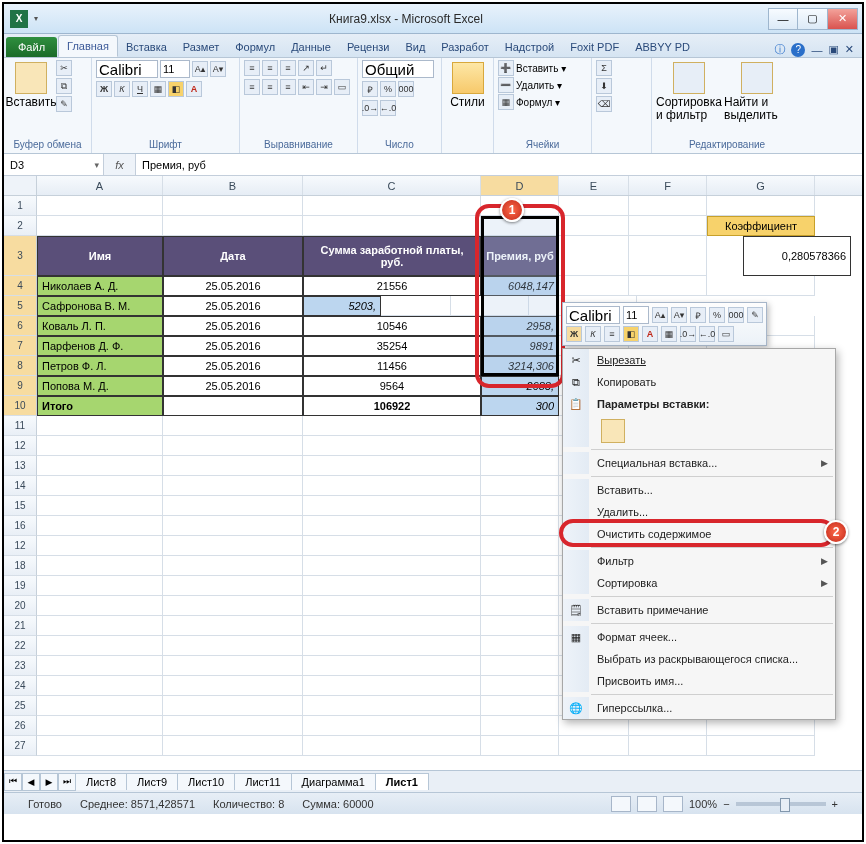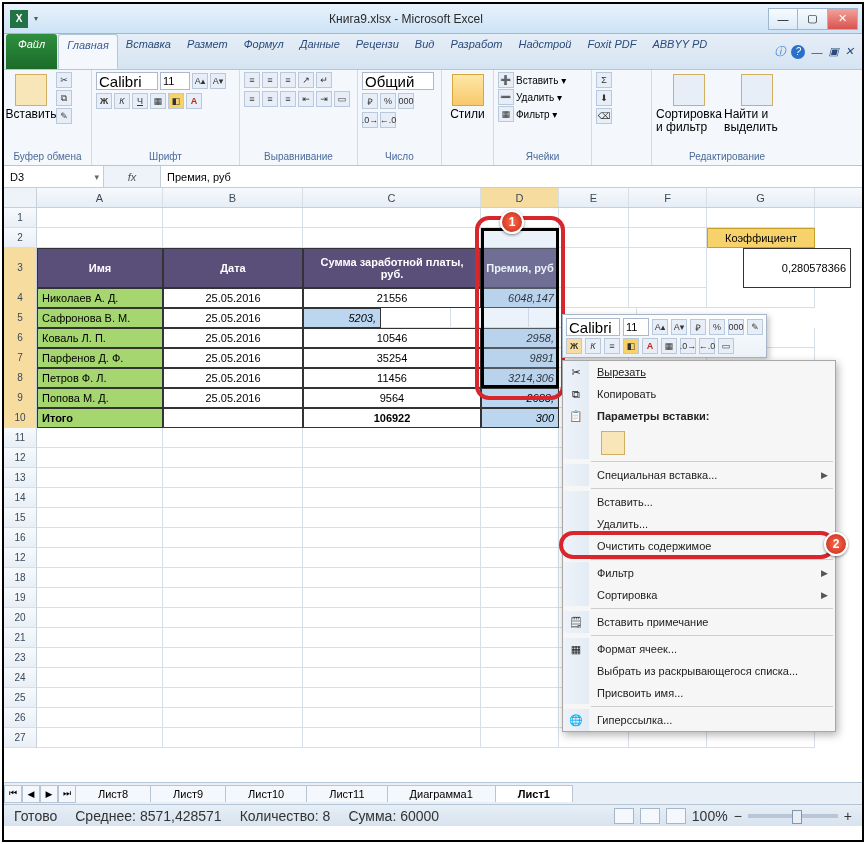--- a/index.html
+++ b/index.html
@@ -10,21 +10,21 @@
 .titlebar { height: 30px; background: linear-gradient(#e8f2fb, #cde3f6); display: flex; align-items: center; border-bottom: 1px solid #9eb6ce; }
 .titlebar .excel-icon { width: 18px; height: 18px; background: #217346; margin: 0 6px; display: inline-flex; align-items: center; justify-content: center; color: #fff; font-size: 10px; font-weight: bold; }
 .titlebar .dd { width: 10px; font-size: 8px; color: #555; }
 .titlebar .title { flex: 1; text-align: center; font-size: 12px; color: #2a2a2a; }
 .winbtns { display: flex; height: 22px; margin-right: 4px; }
 .winbtn { width: 30px; height: 22px; display: flex; align-items: center; justify-content: center; border: 1px solid #9eb6ce; border-left: none; background: linear-gradient(#f7fbff,#dceaf7); font-size: 11px; cursor: default; }
 .winbtn:first-child { border-left: 1px solid #9eb6ce; }
 .winbtn.close { background: linear-gradient(#f3a29a,#d9534f); color: #fff; }
 
 
-.tabsrow { height: 36px; background: linear-gradient(#e6eef7,#d5e4f2); display: flex; padding-left: 2px; border-bottom: 1px solid #b6c6d6; font-style: italic; }
+.tabsrow { height: 24px; background: linear-gradient(#e6eef7,#d5e4f2); display: flex; align-items: flex-end; padding-left: 2px; border-bottom: 1px solid #b6c6d6; }
 .file-tab { background: linear-gradient(#2f8f3f,#1b6b28); color: #fff; padding: 4px 12px; border-radius: 3px 3px 0 0; font-size: 11px; margin-right: 1px; }
 .tab { padding: 4px 8px; font-size: 11px; color: #2a4a7a; cursor: default; }
 .tab.active { background: #f4f8fc; border: 1px solid #b6c6d6; border-bottom: 1px solid #f4f8fc; border-radius: 3px 3px 0 0; color: #3b5998; }
 .tabsrow .right { margin-left: auto; display: flex; align-items: center; gap: 6px; padding-right: 8px; color: #2a4a7a; }
 .tabsrow .right span { font-size: 11px; }
 
 
 .ribbon { height: 96px; background: #f4f8fc; border-bottom: 1px solid #b6c6d6; display: flex; }
 .group { border-right: 1px solid #d0dceb; padding: 2px 4px 0 4px; display: flex; flex-direction: column; justify-content: space-between; }
 .group-label { font-size: 10px; color: #4a6a9a; text-align: center; padding: 1px 0 3px 0; }
@@ -36,21 +36,21 @@
 .minirow { display: flex; gap: 2px; align-items: center; }
 .ico { width: 16px; height: 16px; background: #e7eef7; border: 1px solid #b9c8da; display: inline-flex; align-items: center; justify-content: center; font-size: 9px; color: #333; }
 .fontname { width: 62px; height: 18px; border: 1px solid #abb9cb; background: #fff; font-size: 15px; padding: 0 2px; display: flex; align-items: center; }
 .fontsize { width: 30px; height: 18px; border: 1px solid #abb9cb; background: #fff; font-size: 11px; padding: 0 2px; display: flex; align-items: center; }
 .styles-icn { width: 32px; height: 32px; background: linear-gradient(#fde7a6,#f7c96b); border: 1px solid #d8a83c; }
 
 
 .fbar { height: 22px; border-bottom: 1px solid #c3cedb; display: flex; align-items: stretch; }
 .namebox { width: 100px; border-right: 1px solid #c3cedb; display: flex; align-items: center; padding: 0 18px 0 6px; font-size: 11px; background: #fff; position: relative; }
 .namebox::after { content: "▾"; position: absolute; right: 4px; font-size: 9px; color: #666; }
-.fx { width: 57px; display: flex; align-items: center; justify-content: center; border-right: 1px solid #c3cedb; font-style: italic; color: #555; font-size: 11px; background: #eef3f9; }
+.fx { width: 32px; display: flex; align-items: center; justify-content: center; border-right: 1px solid #c3cedb; font-style: italic; color: #555; font-size: 11px; background: #eef3f9; }
 .formula { flex: 1; display: flex; align-items: center; padding: 0 6px; font-size: 11px; background: #fff; }
 
 
 .gridwrap { position: relative; height: 594px; overflow: hidden; }
 .colhead { display: flex; height: 20px; background: linear-gradient(#f7fafd,#e6edf5); border-bottom: 1px solid #c6d0da; }
 .rowhead-corner { width: 33px; border-right: 1px solid #c6d0da; background: #eef3f9; }
 .ch { border-right: 1px solid #d6dee7; text-align: center; font-size: 11px; color: #3a4a5a; display: flex; align-items: center; justify-content: center; }
 .wA { width: 126px; } .wB { width: 140px; } .wC { width: 178px; } .wD { width: 78px; } .wE { width: 70px; } .wF { width: 78px; } .wG { width: 108px; }
 .ch.sel { background: #f7dca0; }
 
@@ -91,25 +91,25 @@
 .ctxmenu .item .arrow { width: 14px; display: flex; align-items: center; color: #555; font-size: 9px; }
 .ctxmenu .sep { height: 1px; background: #cfcfcf; margin: 2px 2px 2px 28px; }
 .ctxmenu .pasteopt { height: 32px; }
 .ctxmenu .pasteopt .ico { width: 24px; height: 24px; background: #f9e6b8; border: 1px solid #d0b060; margin-left: 4px; }
 .underline-key { text-decoration: underline; }
 
 
 .sheetbar { height: 22px; background: #e9eff6; border-top: 1px solid #b6c6d6; display: flex; align-items: center; font-size: 11px; }
 .sheetbar .nav { display: flex; gap: 0; }
 .sheetbar .nav span { width: 18px; height: 18px; border: 1px solid #b6c6d6; background: #f4f8fc; display: flex; align-items: center; justify-content: center; font-size: 9px; }
-.sheet { padding: 2px 22px; border: 1px solid #b6c6d6; border-bottom: none; background: #f4f8fc; margin-left: -1px; }
+.sheet { padding: 2px 10px; border: 1px solid #b6c6d6; border-bottom: none; background: #f4f8fc; margin-left: -1px; }
 .sheet.active { background: #fff; font-weight: bold; }
 
 
-.status { height: 22px; background: linear-gradient(#e7eef6,#d7e3ef); border-top: 1px solid #b6c6d6; display: flex; align-items: center; font-size: 14px; color: #333; padding: 0 10px; gap: 18px; }
+.status { height: 22px; background: linear-gradient(#e7eef6,#d7e3ef); border-top: 1px solid #b6c6d6; display: flex; align-items: center; font-size: 11px; color: #333; padding: 0 24px; gap: 18px; }
 .status .zoom { margin-left: auto; display: flex; align-items: center; gap: 6px; }
 .status .slider { width: 90px; height: 4px; background: #b8c6d6; position: relative; }
 .status .slider::after { content: ""; position: absolute; left: 44px; top: -4px; width: 8px; height: 12px; background: #e7eef6; border: 1px solid #8297ad; }
 .viewbtn { width: 20px; height: 16px; border: 1px solid #a7b6c9; background: #f4f8fc; }
 </style>
 </head>
 <body>
 <div class="frame">
 
 <div class="titlebar">
@@ -236,21 +236,21 @@
       <div class="minirow">
             <span class="ico">➕</span>
             <span>Вставить ▾</span>
           </div>
       <div class="minirow">
             <span class="ico">➖</span>
             <span>Удалить ▾</span>
           </div>
       <div class="minirow">
             <span class="ico">▦</span>
-            <span>Фильтр ▾</span>
+            <span>Формул ▾</span>
           </div>
     </div>
     <div class="group-label">Ячейки</div>
   </div>
   <div class="group" style="width:60px">
     <div class="group-body" style="flex-direction:column;gap:2px">
       <span class="ico">Σ</span>
       <span class="ico">⬇</span>
       <span class="ico">⌫</span>
     </div>
@@ -483,20 +483,30 @@
           <div class="cell wA "></div>
           <div class="cell wB "></div>
           <div class="cell wC "></div>
           <div class="cell wD "></div>
           <div class="cell wE "></div>
           <div class="cell wF "></div>
           <div class="cell wG "></div>
         </div>
         <div class="row">
           <div class="rh">21</div>
+          <div class="cell wA "></div>
+          <div class="cell wB "></div>
+          <div class="cell wC "></div>
+          <div class="cell wD "></div>
+          <div class="cell wE "></div>
+          <div class="cell wF "></div>
+          <div class="cell wG "></div>
+        </div>
+        <div class="row">
+          <div class="rh">22</div>
           <div class="cell wA "></div>
           <div class="cell wB "></div>
           <div class="cell wC "></div>
           <div class="cell wD "></div>
           <div class="cell wE "></div>
           <div class="cell wF "></div>
           <div class="cell wG "></div>
         </div>
         <div class="row">
           <div class="rh">23</div>

